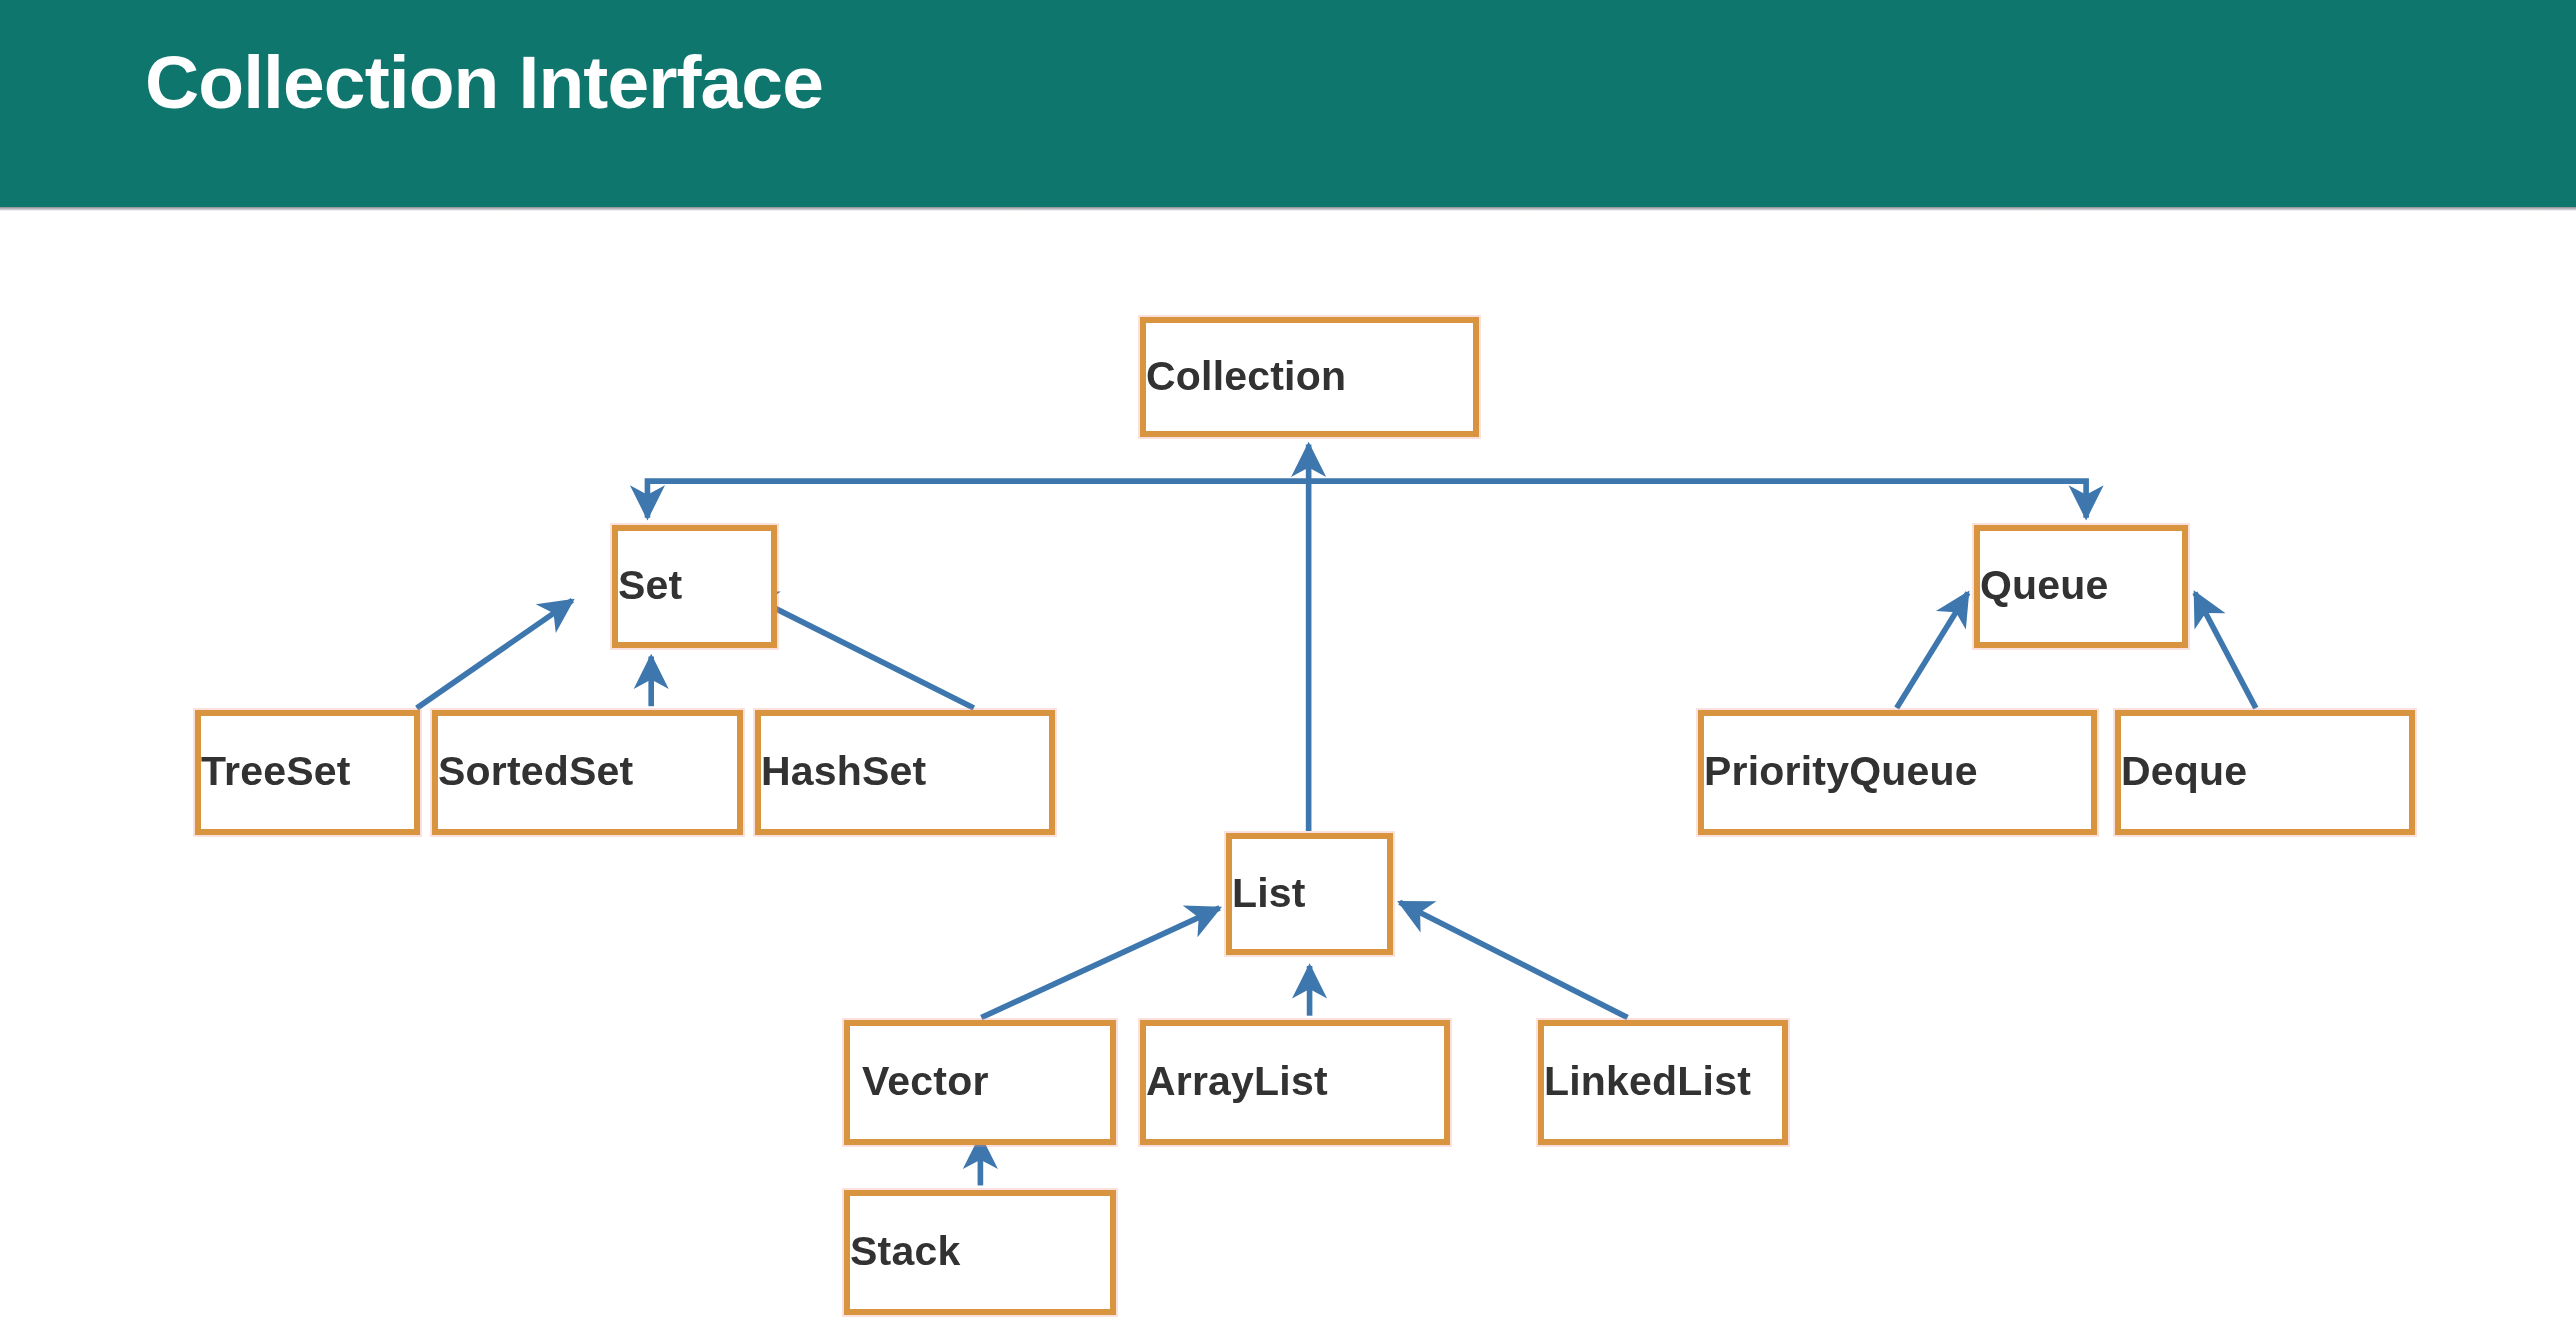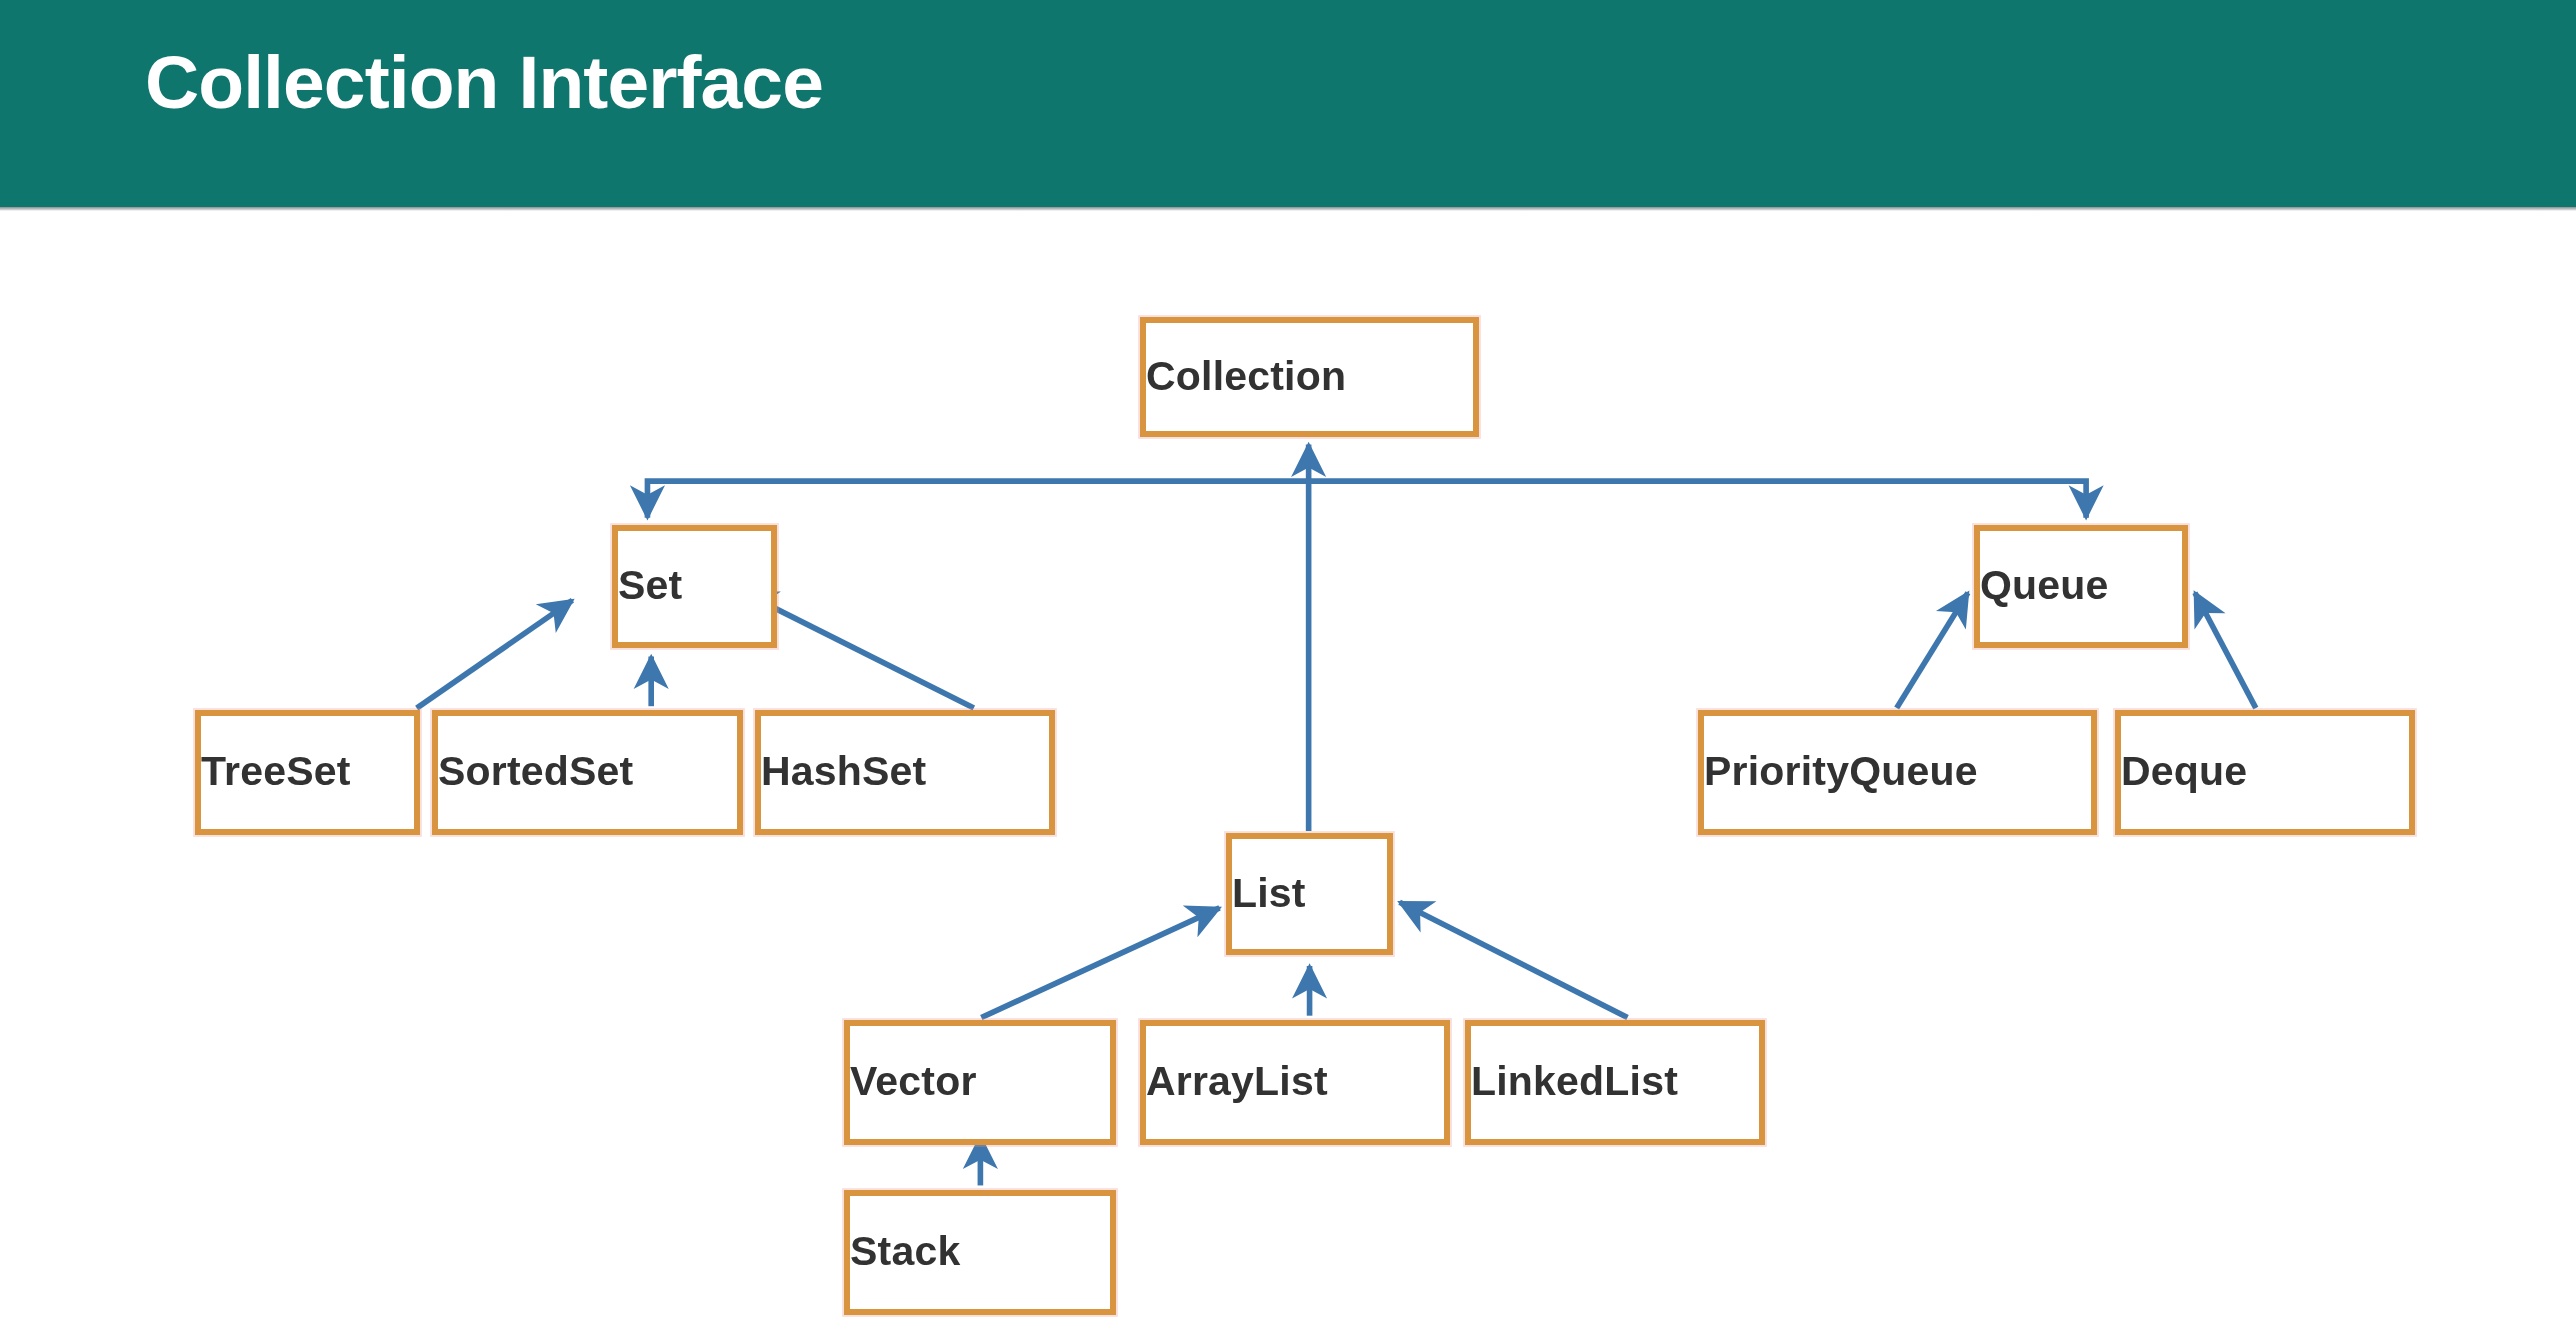--- a/index.html
+++ b/index.html
@@ -149,29 +149,29 @@
   </div>
 
   <div class="node" style="left:1698px; top:710px; width:399px; height:125px;">
     <span class="label">PriorityQueue</span>
   </div>
 
   <div class="node" style="left:2115px; top:710px; width:300px; height:125px;">
     <span class="label">Deque</span>
   </div>
 
-  <div class="node" style="left:844px; top:1020px; width:272px; height:125px;">
+  <div class="node" style="left:844px; top:1020px; width:272px; height:125px;padding-left:12px;">
     <span class="label">Vector</span>
   </div>
 
   <div class="node" style="left:1140px; top:1020px; width:310px; height:125px;">
     <span class="label">ArrayList</span>
   </div>
 
-  <div class="node" style="left:1465px; top:1020px; width:300px; height:125px;">
+  <div class="node" style="left:1538px; top:1020px; width:250px; height:125px;">
     <span class="label">LinkedList</span>
   </div>
 
   <div class="node" style="left:844px; top:1190px; width:272px; height:125px;">
     <span class="label">Stack</span>
   </div>
 
 </div>
 
 

